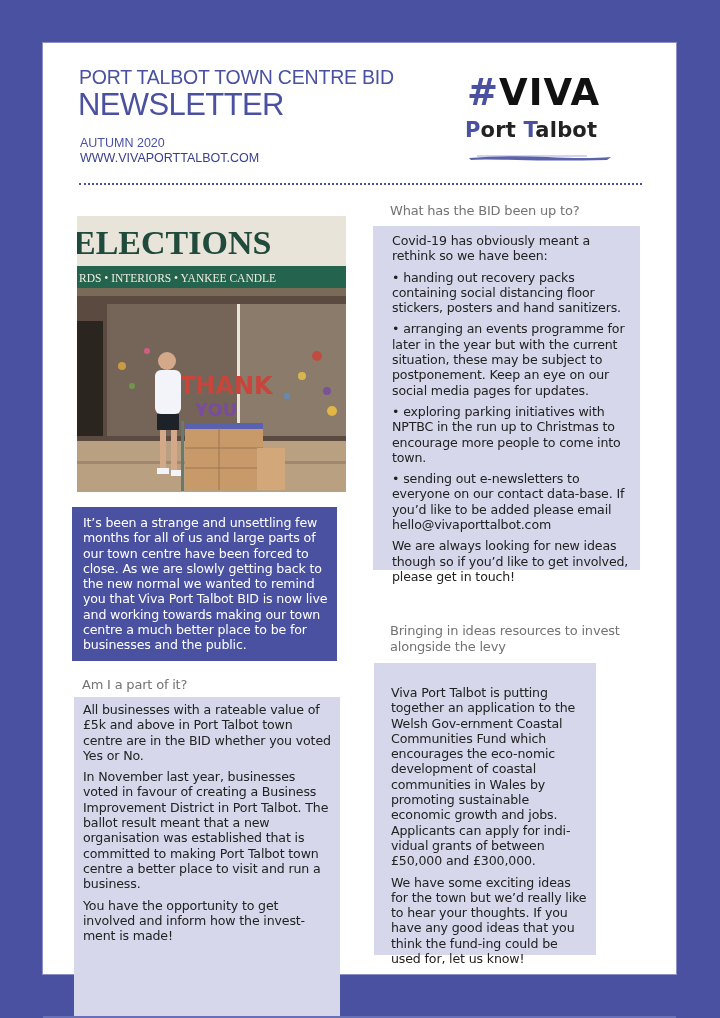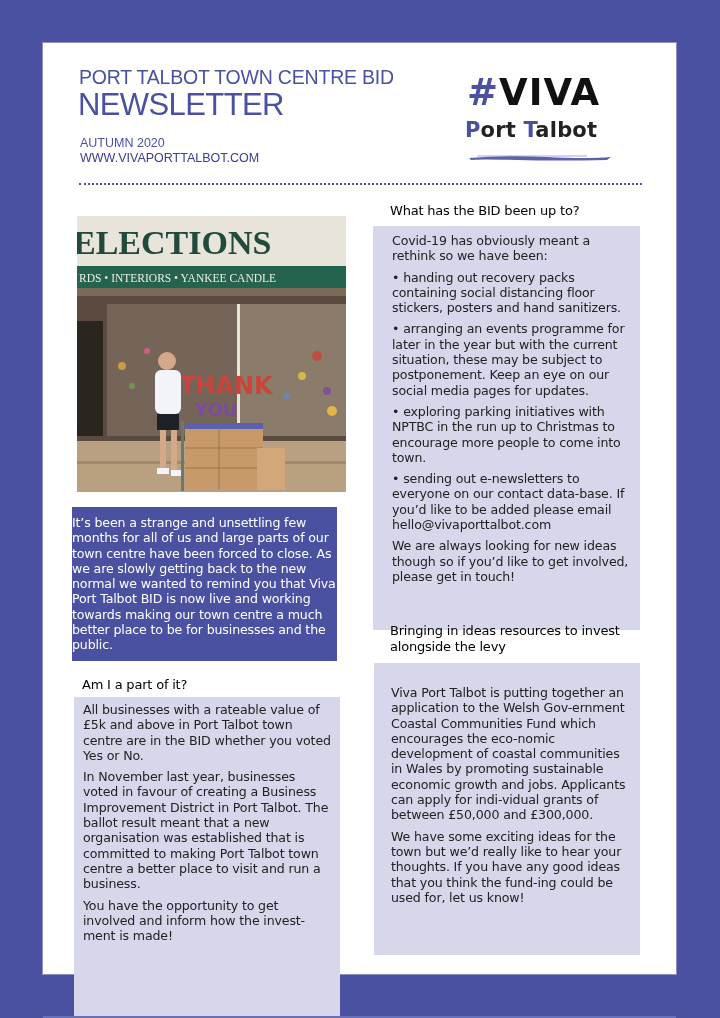--- a/index.html
+++ b/index.html
@@ -69,38 +69,38 @@
     }
     
     .photo {
       position: absolute; left: 34px; top: 173px; width: 269px; height: 276px;
       overflow: hidden; background: #7dd3fc;
     }
     
     .intro {
       position: absolute; left: 29px; top: 464px; width: 265px; height: 154px;
       background: #4a51a0; color: #ffffff;
-      padding: 8px 0 0 0; box-sizing: border-box;
+      padding: 8px 0 0 11px; box-sizing: border-box;
       font-size: 12.6px; line-height: 15.3px; letter-spacing: -0.15px;
     }
     .intro p { margin: 0; }
     
     .sec-head {
-      position: absolute; color: #000000; font-size: 13px; letter-spacing: -0.2px;
+      position: absolute; color: #737373; font-size: 13px; letter-spacing: -0.2px;
       line-height: 16px;
     }
     .box {
       position: absolute; background: #d6d7ea; color: #222;
       box-sizing: border-box;
       font-size: 12.6px; line-height: 15.3px; letter-spacing: -0.15px;
     }
     .box p { margin: 0 0 6px 0; }
-    .box-bid { left: 330px; top: 183px; width: 267px; height: 404px; padding: 7px 10px 0 19px; }
+    .box-bid { left: 330px; top: 183px; width: 267px; height: 344px; padding: 7px 10px 0 19px; }
     .box-part { left: 31px; top: 654px; width: 266px; height: 329px; padding: 5px 8px 0 9px; }
-    .box-res { left: 331px; top: 620px; width: 266px; height: 292px; padding: 22px 8px 0 17px; }
+    .box-res { left: 331px; top: 620px; width: 222px; height: 292px; padding: 22px 8px 0 17px; }
   </style>
 </head>
 <body>
 
 <div class="page">
 
   <div class="h-kicker">PORT TALBOT TOWN CENTRE BID</div>
   <div class="h-title">NEWSLETTER</div>
   <div class="h-season">AUTUMN 2020</div>
   <div class="h-url">WWW.VIVAPORTTALBOT.COM</div>

